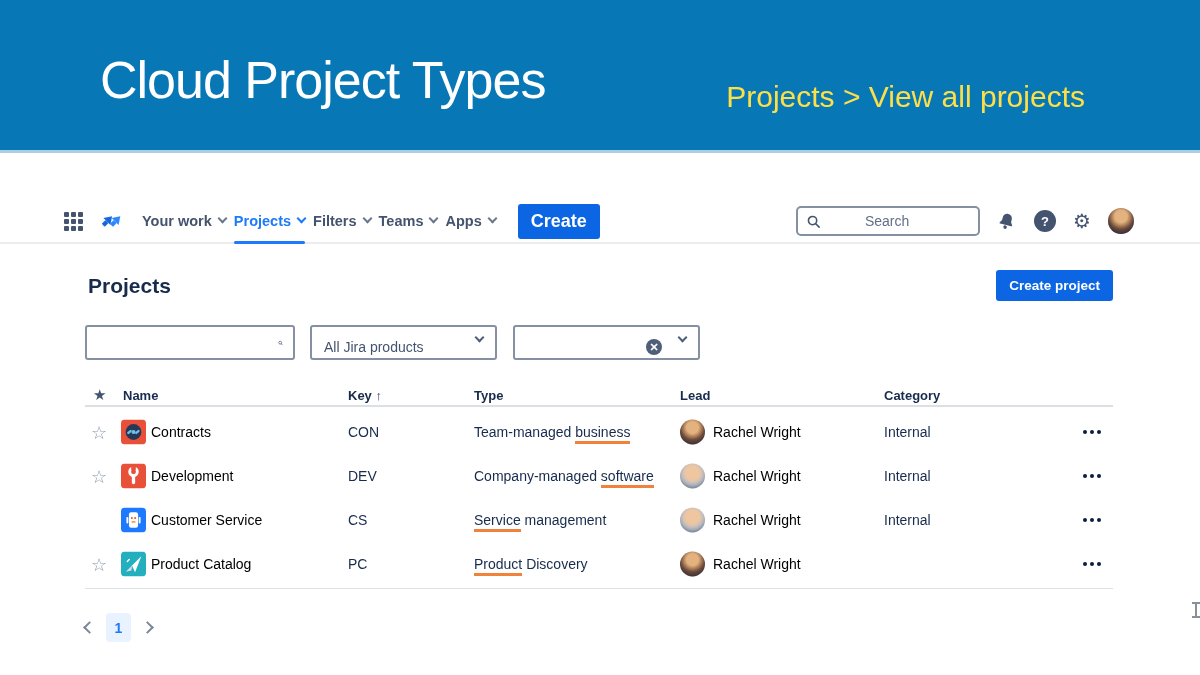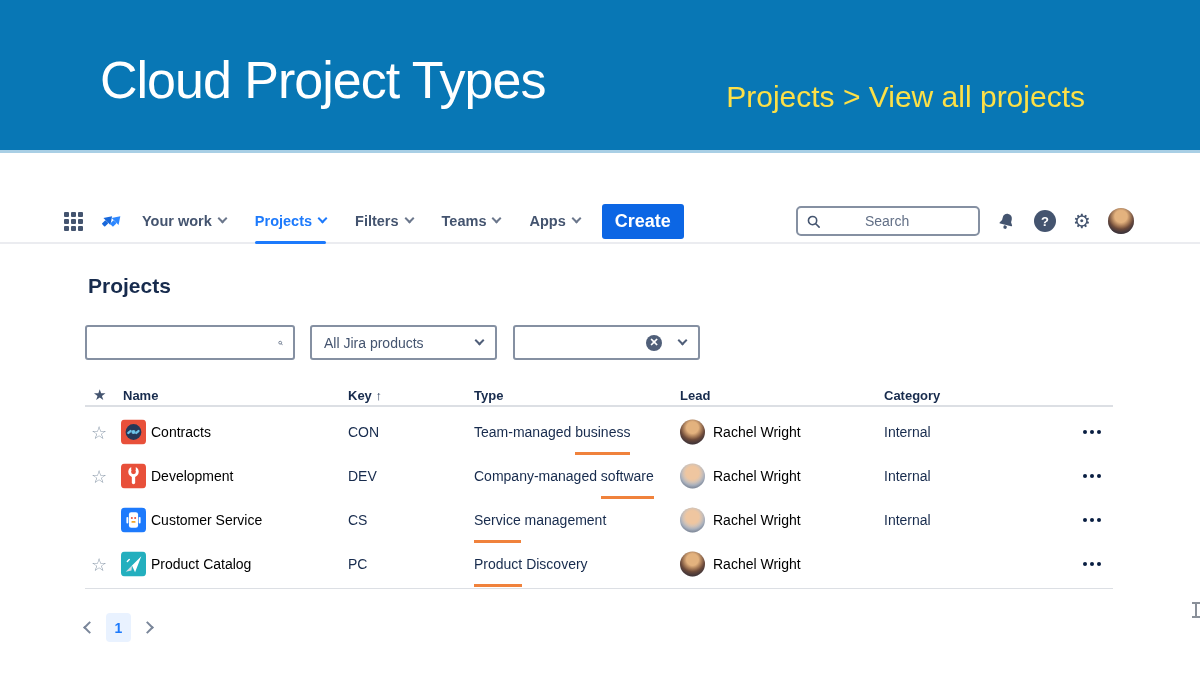--- a/index.html
+++ b/index.html
@@ -16,21 +16,21 @@
 
   
   .navbar { position:absolute; left:0; top:200px; width:1200px; height:44px;
     display:flex; align-items:center; padding:0 66px 0 64px;
     border-bottom:2px solid #EBECF0; background:#fff; }
   .grid-icon { width:19px; height:19px; display:grid;
     grid-template-columns:repeat(3,5px); grid-template-rows:repeat(3,5px); gap:2px;
     cursor:pointer; }
   .grid-icon b { background:#44546F; border-radius:1px; }
   .jira-logo { margin-left:17px; width:24px; height:24px; }
-  .nav-items { display:flex; align-items:center; height:100%; margin-left:18px; gap:29px; }
+  .nav-items { display:flex; align-items:center; height:100%; margin-left:18px; gap:8px; }
   .nav-item { position:relative; height:100%; display:flex; align-items:center;
     font-size:14.5px; font-weight:700; color:#44546F; cursor:pointer; white-space:nowrap; }
   .nav-item.active { color:#1D7AFC; }
   .nav-item.active::after { content:''; position:absolute; left:0; right:0; bottom:-2px;
     height:3px; background:#1D7AFC; border-radius:2px; }
   .chev { display:inline-block; width:7px; height:7px;
     border-right:2px solid #6B778C; border-bottom:2px solid #6B778C;
     transform:rotate(45deg); margin-left:7px; margin-top:-5px; }
   .nav-item.active .chev { border-color:#1D7AFC; }
   .create-btn { margin-left:22px; background:#0C66E4; color:#fff; border:none;
@@ -62,21 +62,21 @@
 
   
   .filters { position:absolute; left:85px; top:325px; width:1028px; height:35px; }
   .f-search { position:absolute; left:0; top:0; width:210px; height:35px;
     border:2px solid #8590A2; border-radius:3px; display:flex; align-items:center;
     padding:0 10px; background:#fff; }
   .f-search input { border:none; outline:none; flex:1; font-size:14px; color:#172B4D;
     font-family:inherit; }
   .f-select { position:absolute; top:0; height:35px; width:187px;
     border:2px solid #8590A2; border-radius:3px; background:#fff; display:flex;
-    align-items:center; padding:0 12px; font-size:14px; color:#44546F; cursor:pointer; }
+    align-items:flex-start; padding:12px 12px; font-size:14px; color:#44546F; cursor:pointer; }
   .f-select .lbl { flex:1; white-space:nowrap; }
   .f-sel-products { left:225px; }
   .f-sel-category { left:428px; }
   .clear-circle { width:16px; height:16px; border-radius:50%; background:#505F79;
     color:#fff; font-size:11px; font-weight:700; display:flex; align-items:center;
     justify-content:center; margin-right:10px; line-height:1; cursor:pointer; }
   .f-select .chev, .f-search .chev { border-color:#505F79; }
 
   
   .thead { position:absolute; left:85px; top:384px; width:1028px; height:21px;
@@ -97,21 +97,21 @@
   .proj-icon { left:36px; width:25px; height:25px; border-radius:4px; overflow:hidden;
     cursor:pointer; }
   .proj-icon svg { display:block; width:100%; height:100%; }
   .name-link, .lead-link { color:#000000; text-decoration:none; cursor:pointer; }
   .c-name.link-cell { left:66px; }
   .lead-avatar { left:595px; width:25px; height:25px; border-radius:50%;
     box-shadow:inset 0 -3px 5px rgba(20,40,80,.35); }
   .lead-woman { background:radial-gradient(circle at 50% 32%, #E3B27E 28%, #7A5038 58%, #40302A 90%); }
   .lead-man { background:radial-gradient(circle at 50% 38%, #EFC6A0 32%, #C9CDD3 62%, #9BA1A8 90%); }
   .c-leadname { left:628px; }
-  .mark-orange { border-bottom:3px solid #F0823C; padding-bottom:12px; }
+  .mark-orange { border-bottom:3px solid #F0823C; padding-bottom:1px; }
   .dots-btn { display:flex; gap:3px; cursor:pointer; padding:4px 2px; }
   .dots-btn i { width:4px; height:4px; border-radius:50%; background:#091E42; }
   .table-bottom { position:absolute; left:85px; top:588px; width:1028px; height:1px;
     background:#DCDFE4; }
 
   
   .pager { position:absolute; left:85px; top:613px; height:29px; display:flex;
     align-items:center; gap:12px; }
   .pg-chev { width:9px; height:9px; border-right:2px solid #7A869A;
     border-bottom:2px solid #7A869A; cursor:pointer; }
@@ -199,20 +199,21 @@
       <circle cx="12" cy="18.6" r="2" fill="#44546F"></circle>
     </svg>
     <div class="help-circle">?</div>
     <div class="gear-glyph">⚙</div>
     <div class="avatar"></div>
   </div>
 </div>
 
 <div class="page-head">
   <div class="page-title">Projects</div>
+  <button class="create-project-btn">Create project</button>
 </div>
 
 <div class="filters">
   <div class="f-search">
     <input type="text" value="" style="">
     <svg width="16" height="16" viewBox="0 0 16 16">
       <circle cx="7" cy="7" r="4.6" fill="none" stroke="#172B4D" stroke-width="1.7"></circle>
       <line x1="10.6" y1="10.6" x2="14.2" y2="14.2" stroke="#172B4D" stroke-width="1.7" stroke-linecap="round"></line>
     </svg>
   </div>

